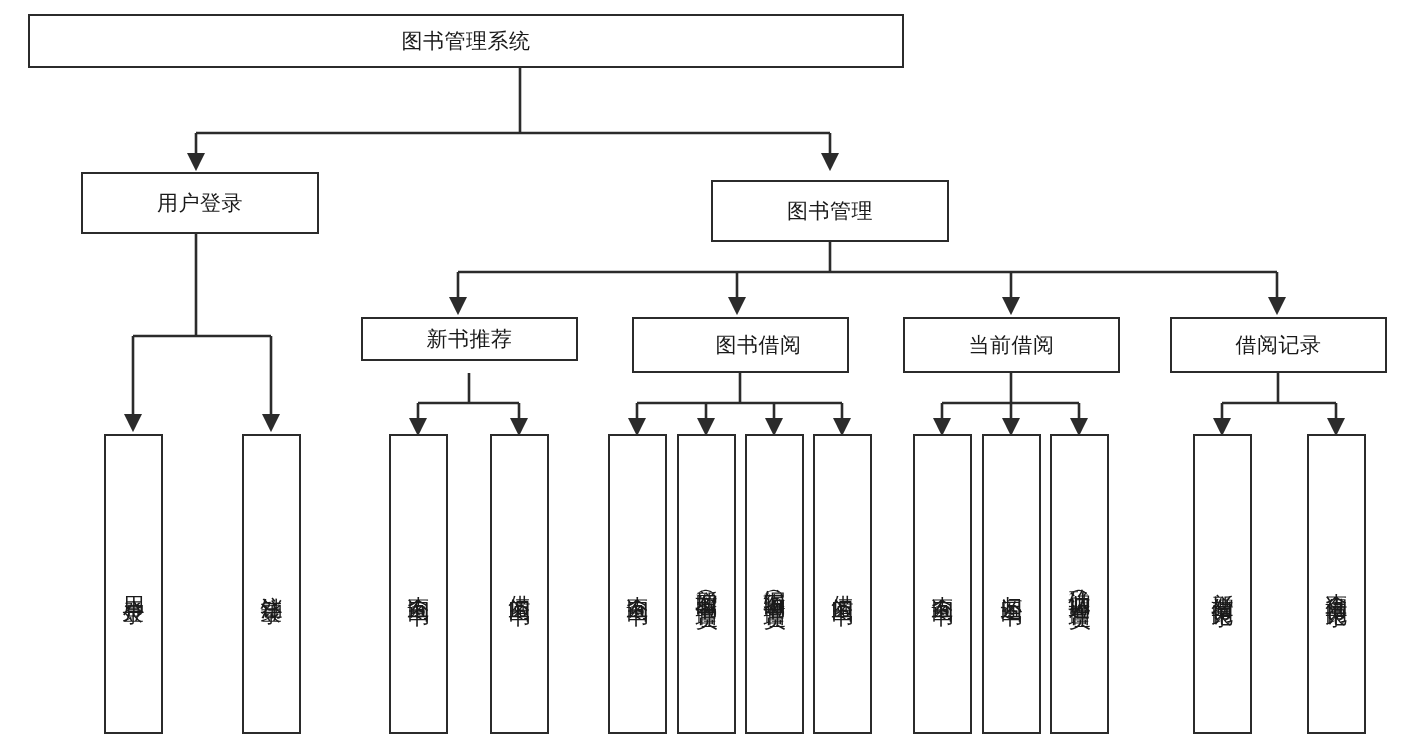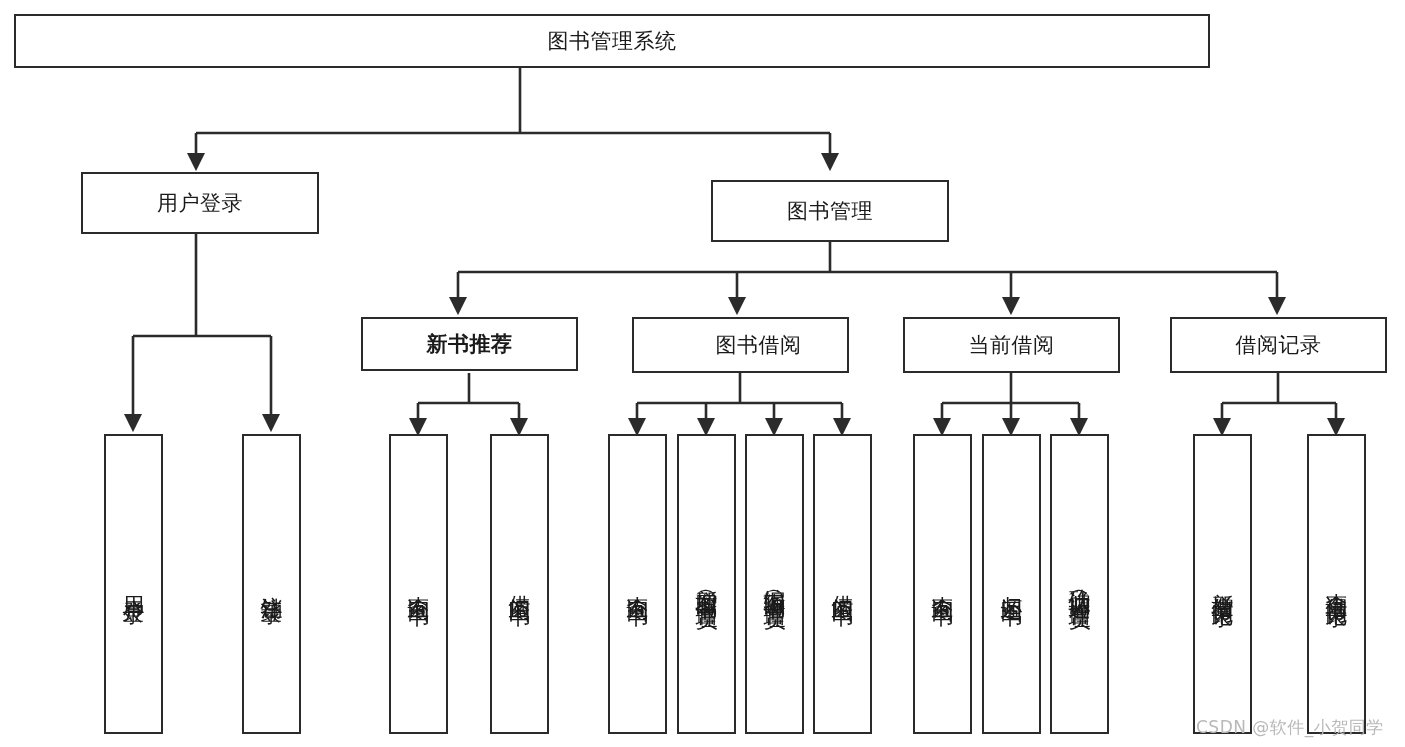--- a/index.html
+++ b/index.html
@@ -116,32 +116,32 @@
       <path d="M 1011 403 L 1011 427" marker-end="url(#arrow)"></path>
       <path d="M 1079 403 L 1079 427" marker-end="url(#arrow)"></path>
 
       <path d="M 1278 373 L 1278 403"></path>
       <path d="M 1222 403 L 1336 403"></path>
       <path d="M 1222 403 L 1222 427" marker-end="url(#arrow)"></path>
       <path d="M 1336 403 L 1336 427" marker-end="url(#arrow)"></path>
     </g>
   </svg>
 
-  <div class="node node-root" style="left:14px; top:14px; width:1196px; height:54px;">
+  <div class="node node-root" style="left:28px; top:14px; width:876px; height:54px;">
     <span class="label">图书管理系统</span>
   </div>
 
   <div class="node node-l1" style="left:81px; top:172px; width:238px; height:62px;">
     <span class="label">用户登录</span>
   </div>
   <div class="node node-l1" style="left:711px; top:172px; width:238px; height:62px;margin-top:8px;">
     <span class="label">图书管理</span>
   </div>
 
-  <div class="node node-l2" style="left:361px; top:317px; width:217px; height:54px;font-weight:bold;">
+  <div class="node node-l2" style="left:361px; top:317px; width:217px; height:44px;">
     <span class="label">新书推荐</span>
   </div>
   <div class="node node-l2" style="left:632px; top:317px; width:217px; height:56px;padding-left:36px;">
     <span class="label">图书借阅</span>
   </div>
   <div class="node node-l2" style="left:903px; top:317px; width:217px; height:56px;">
     <span class="label">当前借阅</span>
   </div>
   <div class="node node-l2" style="left:1170px; top:317px; width:217px; height:56px;">
     <span class="label">借阅记录</span>
@@ -184,15 +184,14 @@
     <span class="label">确认归还（管理员）</span>
   </div>
 
   <div class="node node-leaf" style="left:1193px; top:434px; width:59px; height:300px;">
     <span class="label">新增借阅记录</span>
   </div>
   <div class="node node-leaf" style="left:1307px; top:434px; width:59px; height:300px;">
     <span class="label">查询借阅记录</span>
   </div>
 
-  <div class="watermark" style="left:1196px; top:716px;">CSDN @软件_小贺同学</div>
 
 </div>
 
 </body></html>

